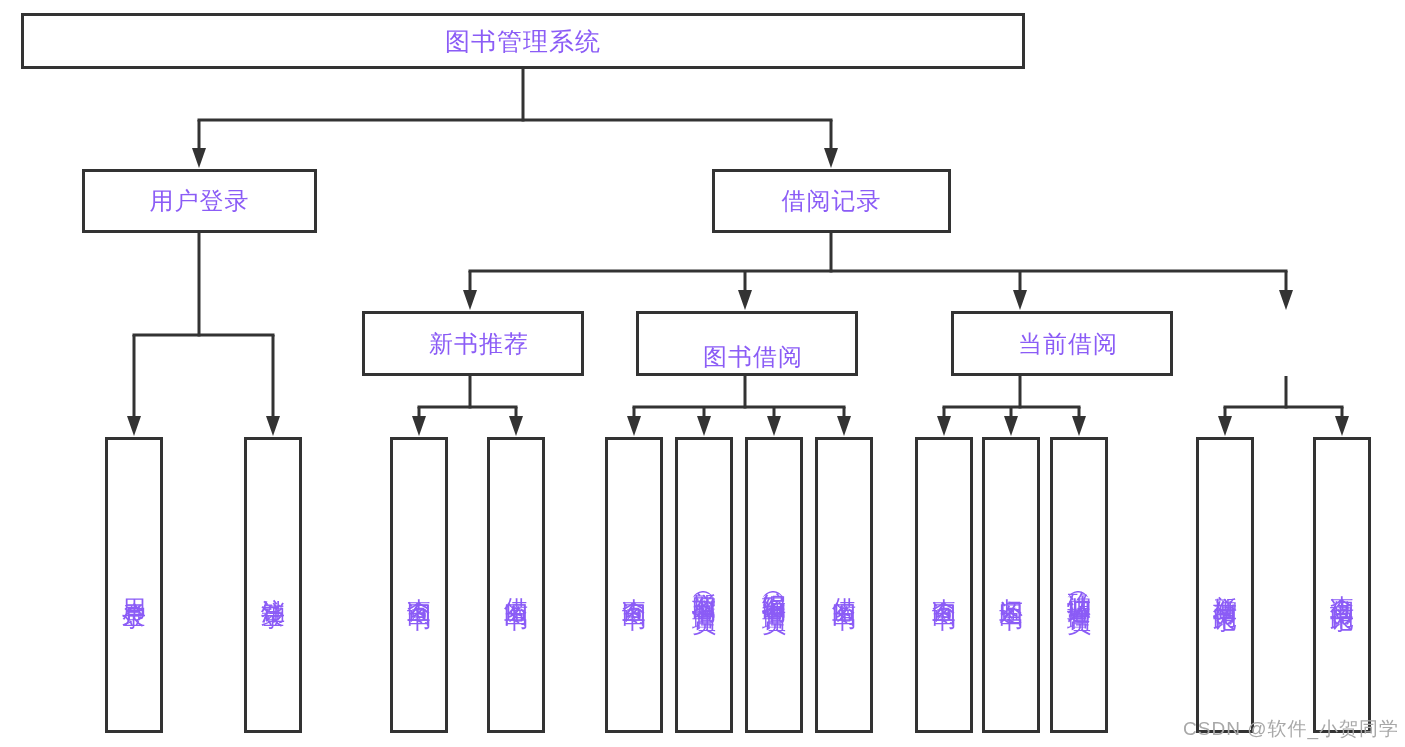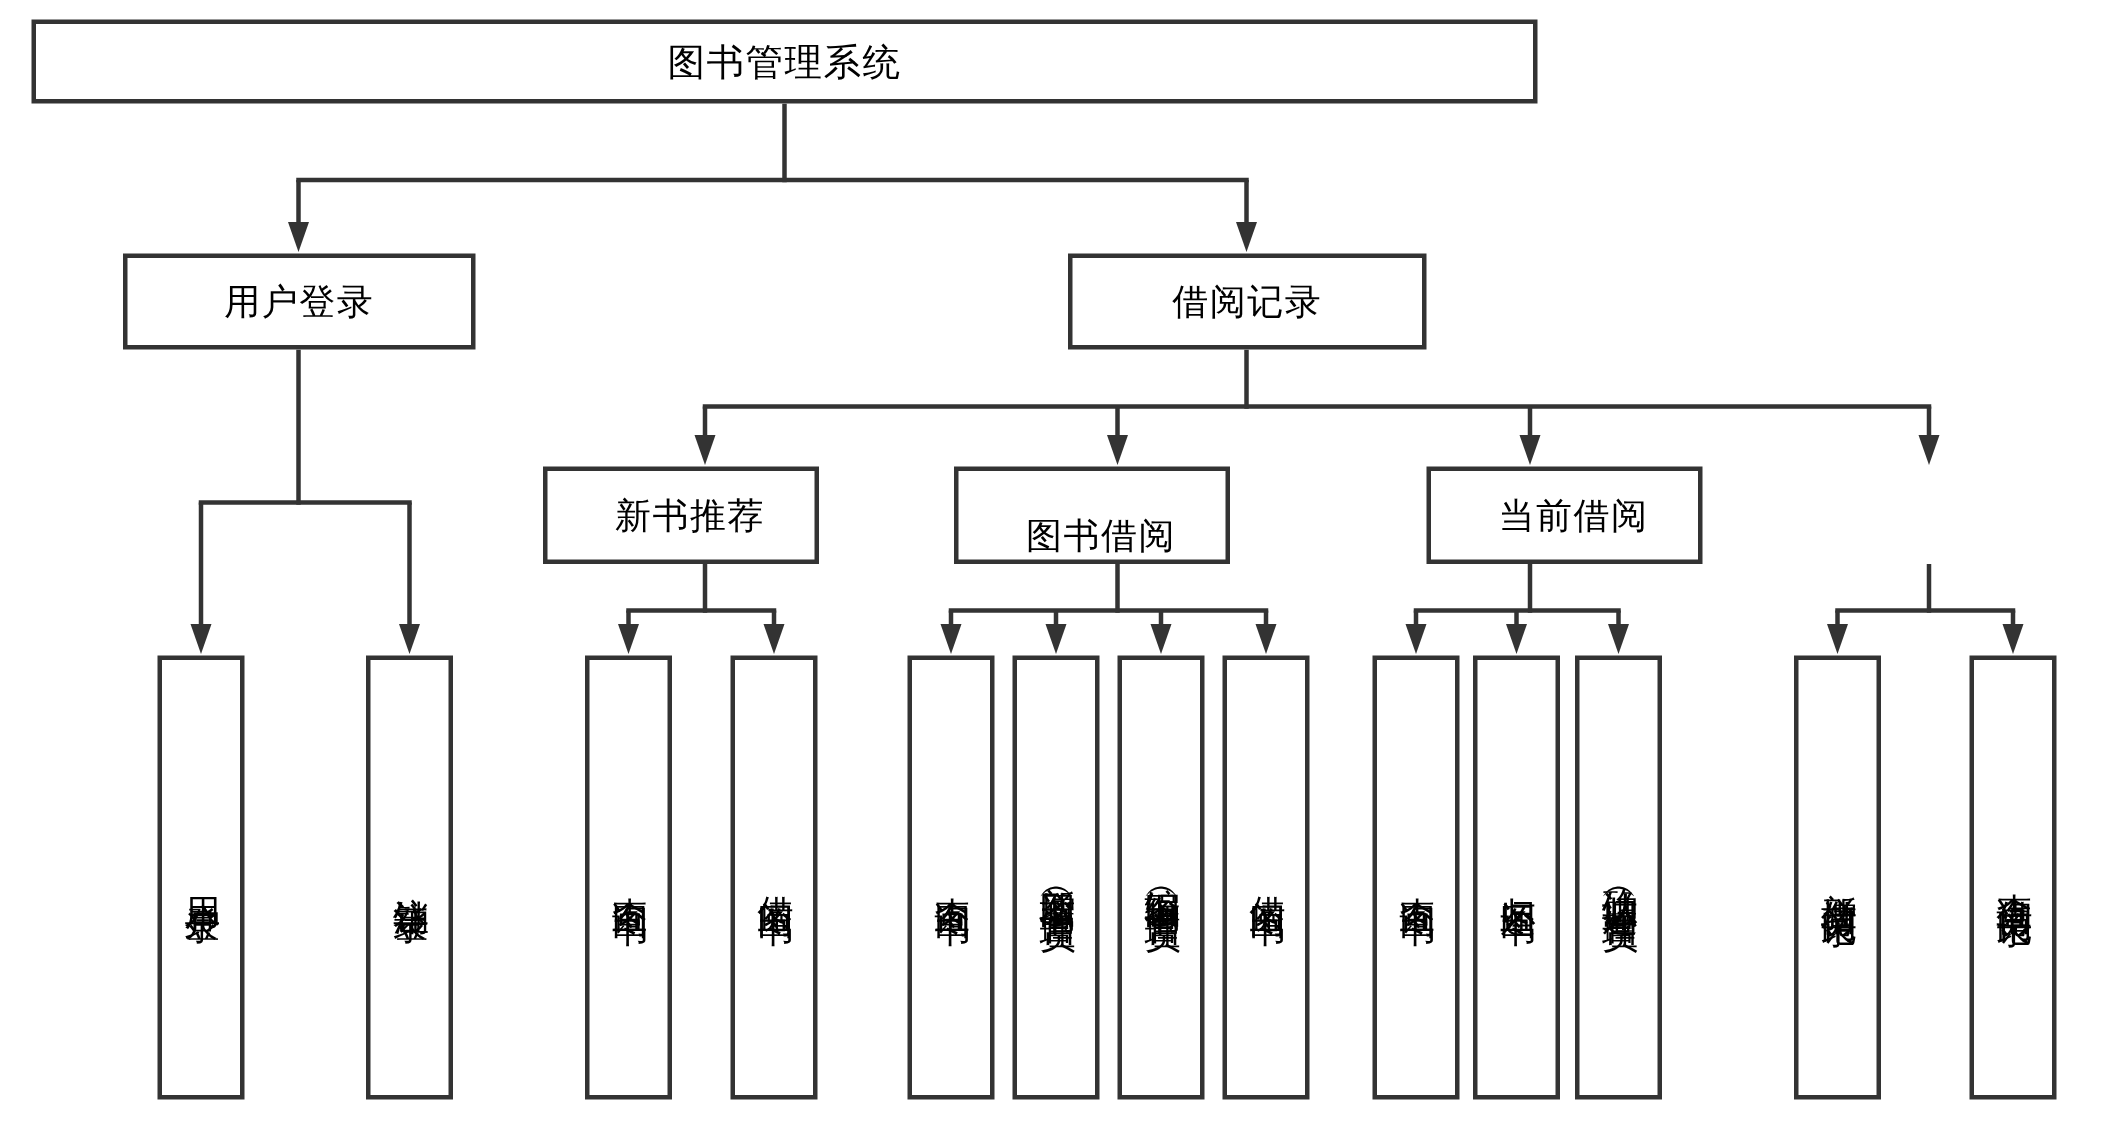--- a/index.html
+++ b/index.html
@@ -17,32 +17,32 @@
     width: 1405px; height: 747px;
     pointer-events: none;
   }
   svg.connectors line { stroke: #333333; stroke-width: 3; }
   svg.connectors polygon { fill: #333333; }
   .box {
     position: absolute;
     box-sizing: border-box;
     border: 3px solid #333333;
     background: #ffffff;
-    color: #000000;
+    color: #8b5cf6;
     display: flex;
     align-items: center;
     justify-content: center;
     font-size: 24px;
     letter-spacing: 1px;
     text-align: center;
   }
   .box.root  { left: 21px;  top: 13px;  width: 1004px; height: 56px; font-size: 25px; }
   .box.lv2a  { left: 82px;  top: 169px; width: 235px;  height: 64px; }
   .box.lv2b  { left: 712px; top: 169px; width: 239px;  height: 64px; }
-  .box.lv3   { top: 311px; width: 184px; height: 65px; padding-left: 12px; }
+  .box.lv3   { top: 311px; width: 222px; height: 65px; padding-left: 12px; }
   .box.s0 { left: 362px; }
   .box.s1 { left: 636px; align-items: flex-end; }
   .box.s2 { left: 911px; margin-left: 40px; }
   .box.s3 { left: 1177px; }
   .box.leaf {
     top: 437px; width: 58px; height: 296px;
   }
   .box.leaf span {
     writing-mode: vertical-rl;
     text-orientation: mixed;
@@ -205,14 +205,15 @@
     <span>确认归还（管理员）</span>
   </div>
 
   <div class="box leaf l11">
     <span>新增借阅记录</span>
   </div>
   <div class="box leaf l12">
     <span>查询借阅记录</span>
   </div>
 
+  <div class="watermark">CSDN @软件_小贺同学</div>
 
 </div>
 
 </body></html>

